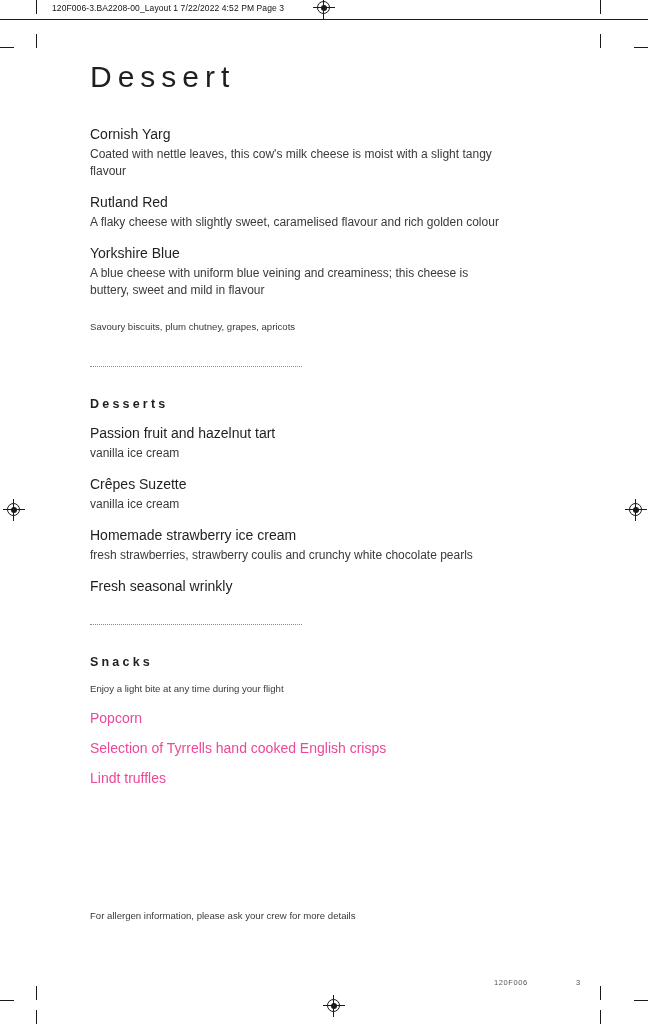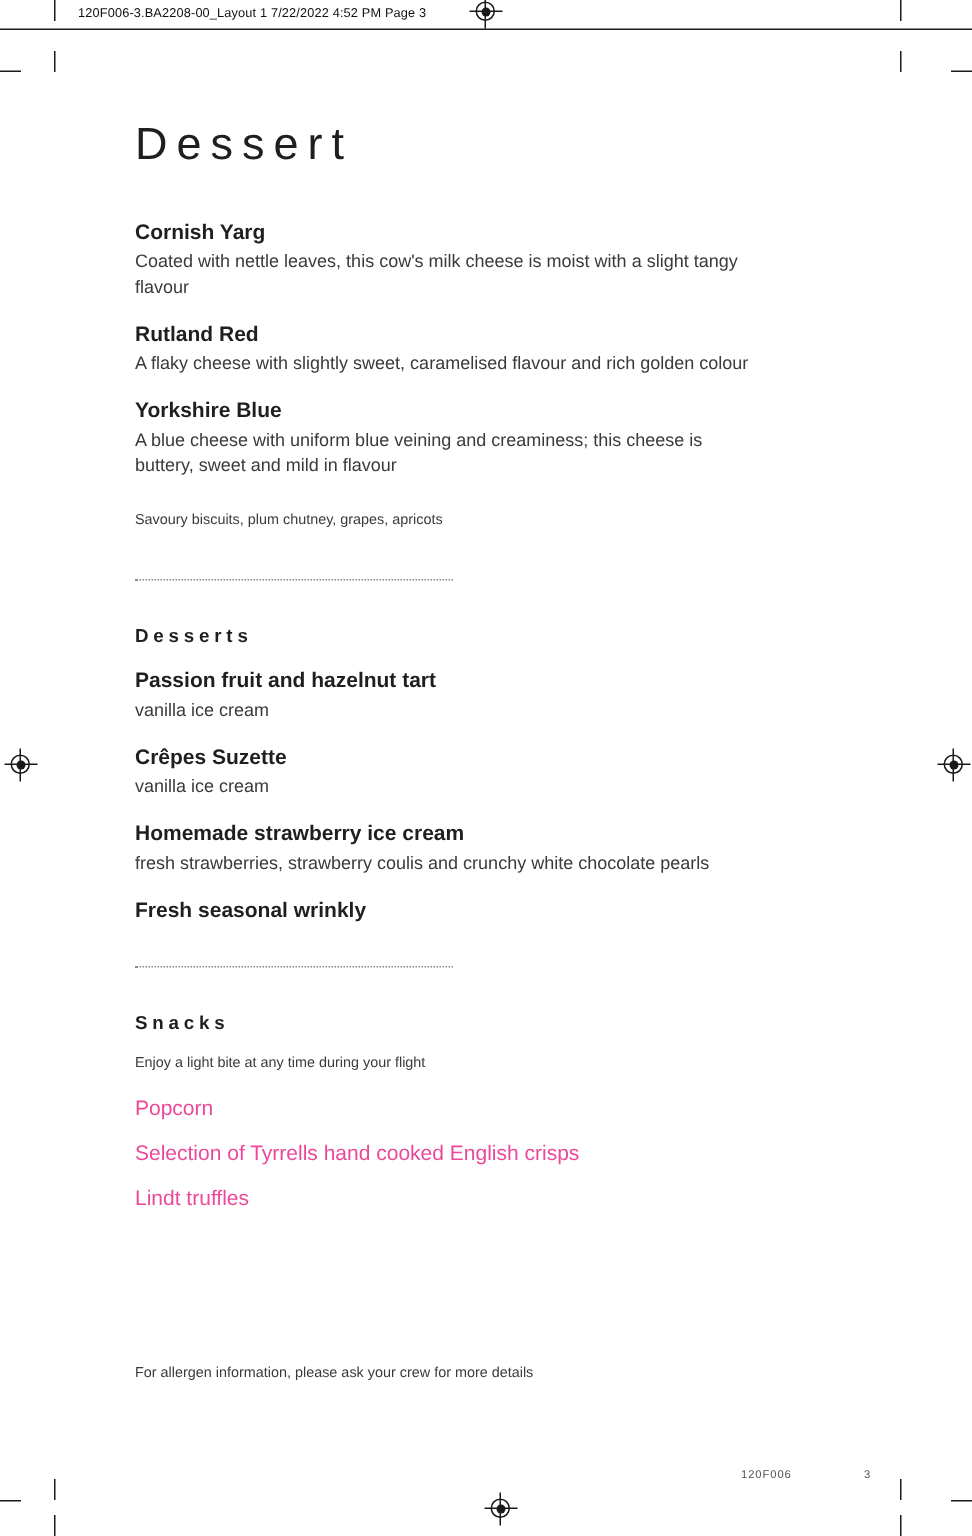--- a/index.html
+++ b/index.html
@@ -77,21 +77,21 @@
 
   
   .page {
     position: absolute;
     left: 0; top: 0;
     width: 648px; height: 1024px;
   }
   .content {
     position: absolute;
     left: 90px;
-    top: 82px;
+    top: 62px;
     width: 470px;
   }
 
   h1.title {
     font-family: "Liberation Sans", sans-serif;
     font-weight: 300;
     font-size: 30px;
     letter-spacing: 6px;
     color: #1f1f1f;
     margin: 0 0 34px 0;
@@ -102,21 +102,21 @@
     font-size: 12.5px;
     font-weight: bold;
     letter-spacing: 3.2px;
     color: #1f1f1f;
     margin: 0 0 14px 0;
   }
 
   .item { margin-bottom: 14px; }
   .item-name {
     font-size: 14px;
-    font-weight: 700;
+    font-weight: 400;
     color: #1f1f1f;
     line-height: 1.25;
     margin: 0 0 2px 0;
   }
   .item-desc {
     font-size: 12px;
     font-weight: 400;
     color: #3a3a3a;
     line-height: 1.45;
     margin: 0;

